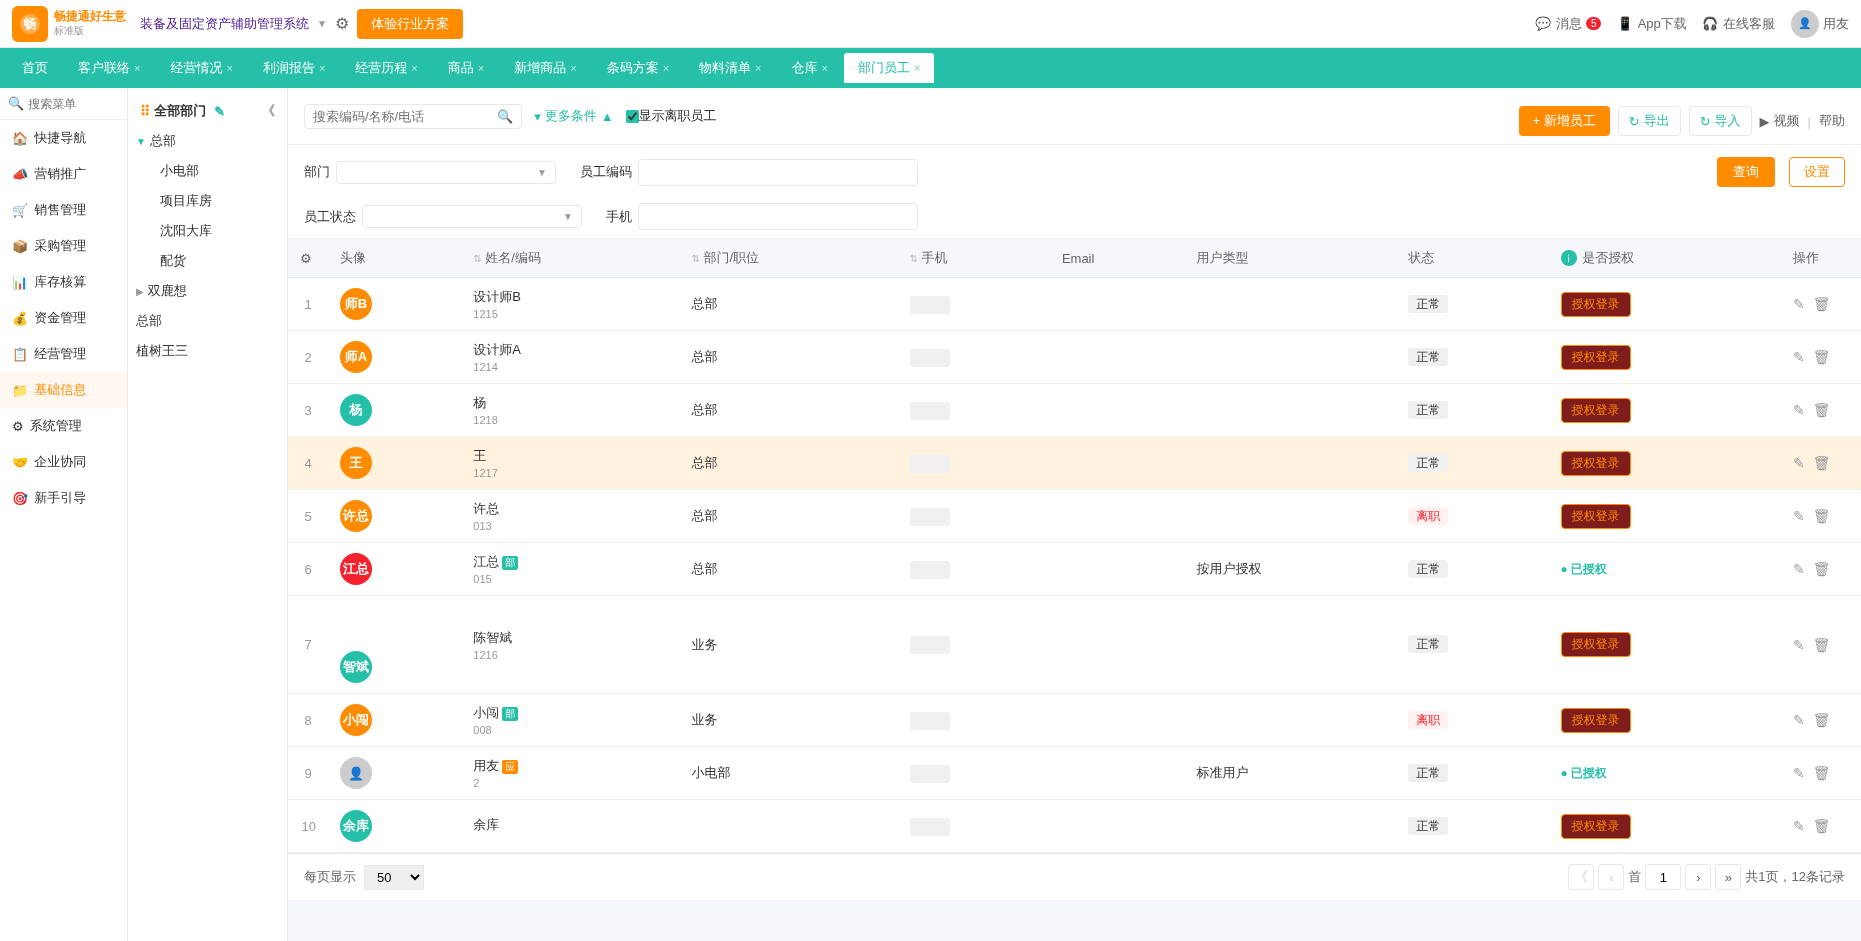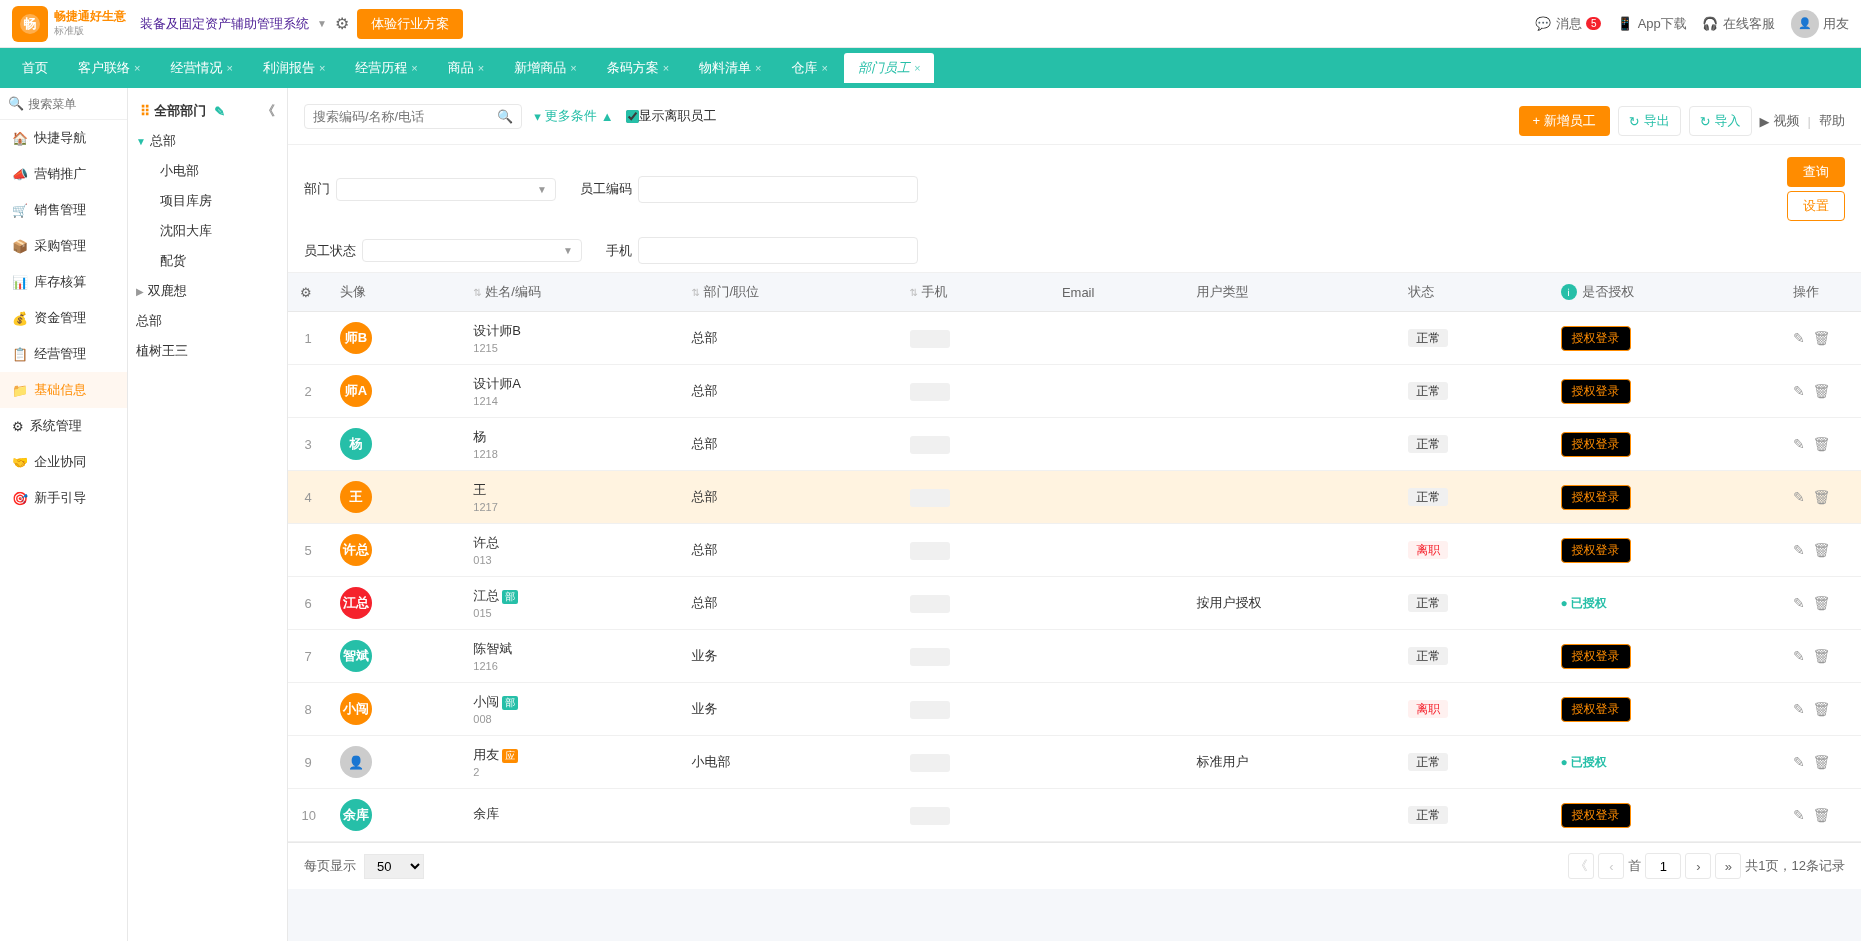--- a/index.html
+++ b/index.html
@@ -15,21 +15,21 @@
     .top-bar-btn { display: flex; align-items: center; gap: 4px; color: #666; cursor: pointer; font-size: 12px; }
     .badge { background: #f5222d; color: white; border-radius: 10px; padding: 1px 5px; font-size: 10px; }
     .trial-btn { background: #ff8c00; color: white; border: none; border-radius: 4px; padding: 6px 14px; cursor: pointer; font-size: 13px; }
     .gear-btn { color: #666; cursor: pointer; font-size: 16px; }
     .dropdown-arrow { color: #999; font-size: 10px; cursor: pointer; }
     .user-avatar { width: 28px; height: 28px; background: #ccc; border-radius: 50%; display: flex; align-items: center; justify-content: center; color: white; font-size: 11px; }
 
     
     .nav-tabs { background: #26bfa8; display: flex; align-items: center; height: 40px; padding: 0 8px; gap: 2px; overflow-x: auto; }
     .nav-tab { padding: 6px 14px; color: white; cursor: pointer; border-radius: 3px 3px 0 0; font-size: 13px; white-space: nowrap; display: flex; align-items: center; gap: 4px; }
-    .nav-tab.active { background: white; color: #26bfa8; font-style: italic; }
+    .nav-tab.active { background: white; color: #26bfa8; }
     .nav-tab .close-x { color: inherit; font-size: 11px; opacity: 0.7; }
 
     
     .main-layout { display: flex; height: calc(100vh - 88px); }
 
     
     .sidebar { width: 128px; background: white; border-right: 1px solid #e8e8e8; display: flex; flex-direction: column; overflow-y: auto; }
     .sidebar-search { padding: 8px; display: flex; align-items: center; border-bottom: 1px solid #f0f0f0; gap: 4px; }
     .sidebar-search input { border: none; outline: none; font-size: 12px; flex: 1; color: #999; width: 100%; }
     .sidebar-item { display: flex; align-items: center; padding: 9px 12px; cursor: pointer; color: #333; font-size: 13px; gap: 6px; }
@@ -61,21 +61,21 @@
     
     .table-wrap { background: white; margin: 0; overflow-x: auto; }
     table { width: 100%; border-collapse: collapse; }
     thead tr { background: #f5f7fa; }
     th { padding: 10px 12px; text-align: left; color: #666; font-size: 13px; font-weight: normal; border-bottom: 1px solid #e8e8e8; white-space: nowrap; }
     td { padding: 10px 12px; color: #333; font-size: 13px; border-bottom: 1px solid #f0f0f0; white-space: nowrap; }
     tr.highlighted td { background: #fff3e0; }
     .avatar { width: 32px; height: 32px; border-radius: 50%; display: flex; align-items: center; justify-content: center; color: white; font-size: 13px; font-weight: bold; }
     .status-normal { color: #333; background: #f0f0f0; border-radius: 3px; padding: 2px 8px; font-size: 12px; }
     .status-resigned { color: #f5222d; background: #fff1f0; border-radius: 3px; padding: 2px 8px; font-size: 12px; }
-    .auth-btn { border: 1px solid #ff8c00; color: #ff8c00; background: #000000; border-radius: 4px; padding: 3px 10px; cursor: pointer; font-size: 12px; }
+    .auth-btn { border: 1px solid #ff8c00; color: #ff8c00; background: #7f1d1d; border-radius: 4px; padding: 3px 10px; cursor: pointer; font-size: 12px; }
     .auth-granted { color: #26bfa8; font-size: 12px; display: flex; align-items: center; gap: 3px; font-weight: bold; }
     .auth-granted::before { content: '●'; color: #26bfa8; }
     .op-btns { display: flex; gap: 8px; }
     .op-btn { color: #999; cursor: pointer; font-size: 14px; }
     .dept-badge { display: inline-flex; align-items: center; justify-content: center; background: #26bfa8; color: white; font-size: 10px; border-radius: 2px; padding: 0 3px; margin-left: 3px; height: 14px; }
     .name-code { display: flex; flex-direction: column; gap: 2px; }
     .employee-code { color: #999; font-size: 11px; }
     .phone-blur { color: #ccc; background: #f0f0f0; border-radius: 3px; padding: 2px 20px; font-size: 12px; }
 
     
@@ -314,21 +314,21 @@
           <label>部门</label>
           <div class="form-select" style="width:220px;">
             <span></span>
             <span class="chevron-down">▼</span>
           </div>
         </div>
         <div class="form-field">
           <label>员工编码</label>
           <input type="text" class="form-input" style="width: 280px;">
         </div>
-        <div style="display:flex;flex-direction:column;gap:4px;margin-left:auto;">
+        <div style="display:flex;flex-direction:row;gap:14px;margin-left:auto;">
           <button class="search-btn">查询</button>
           <button class="set-btn">设置</button>
         </div>
       </div>
       <div style="display:flex;align-items:center;gap:24px;flex-wrap:wrap;margin-top:16px;">
         <div class="form-field">
           <label>员工状态</label>
           <div class="form-select" style="width:220px;">
             <span></span>
             <span class="chevron-down">▼</span>
@@ -514,21 +514,21 @@
     <td>
       <div class="op-btns">
         <span class="op-btn">✎</span>
         <span class="op-btn">🗑</span>
       </div>
     </td>
   </tr>
             <tr>
     <td style="text-align:center;color:#999;">7</td>
     <td>
-      <div class="avatar" style="background:#26bfa8;">智斌</div>
+      <div class="avatar" style="background:#26bfa8;margin-top:45px;">智斌</div>
     </td>
     <td>
       <div class="name-code">
         <span>陈智斌</span>
         <span class="employee-code">1216</span>
       </div>
     </td>
     <td>业务</td>
     <td><span class="phone-blur"></span></td>
     <td></td>

